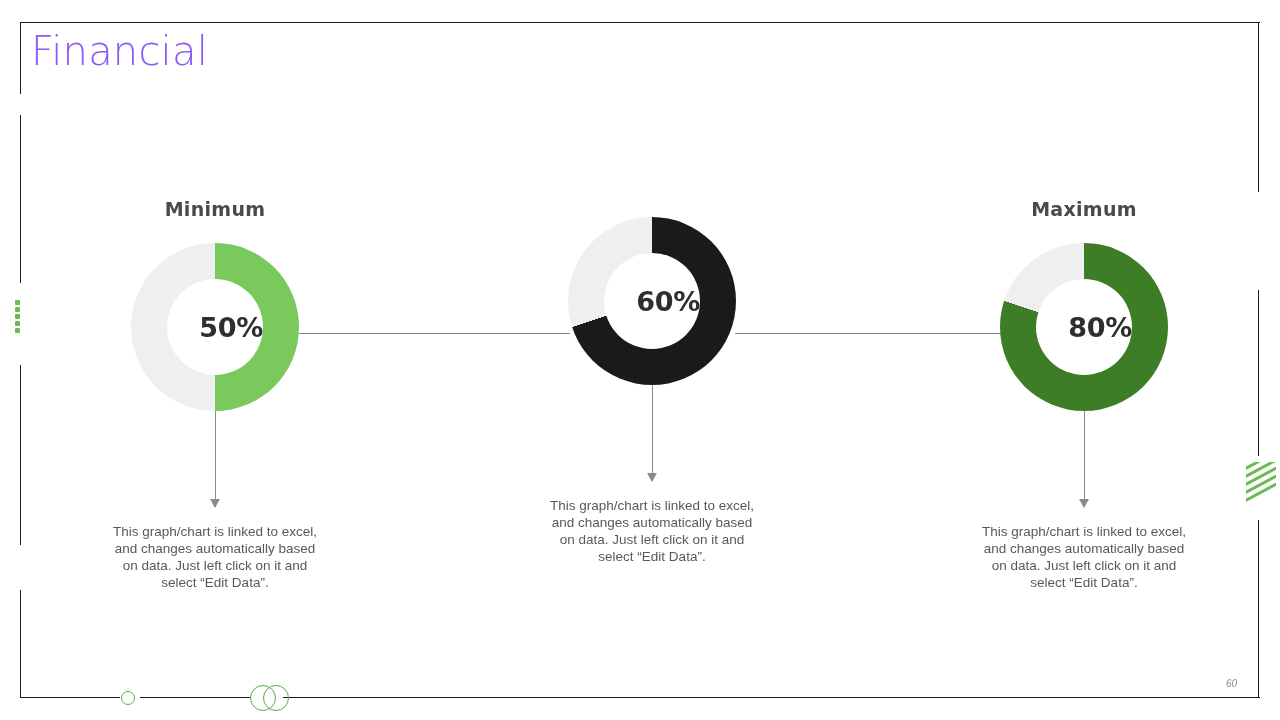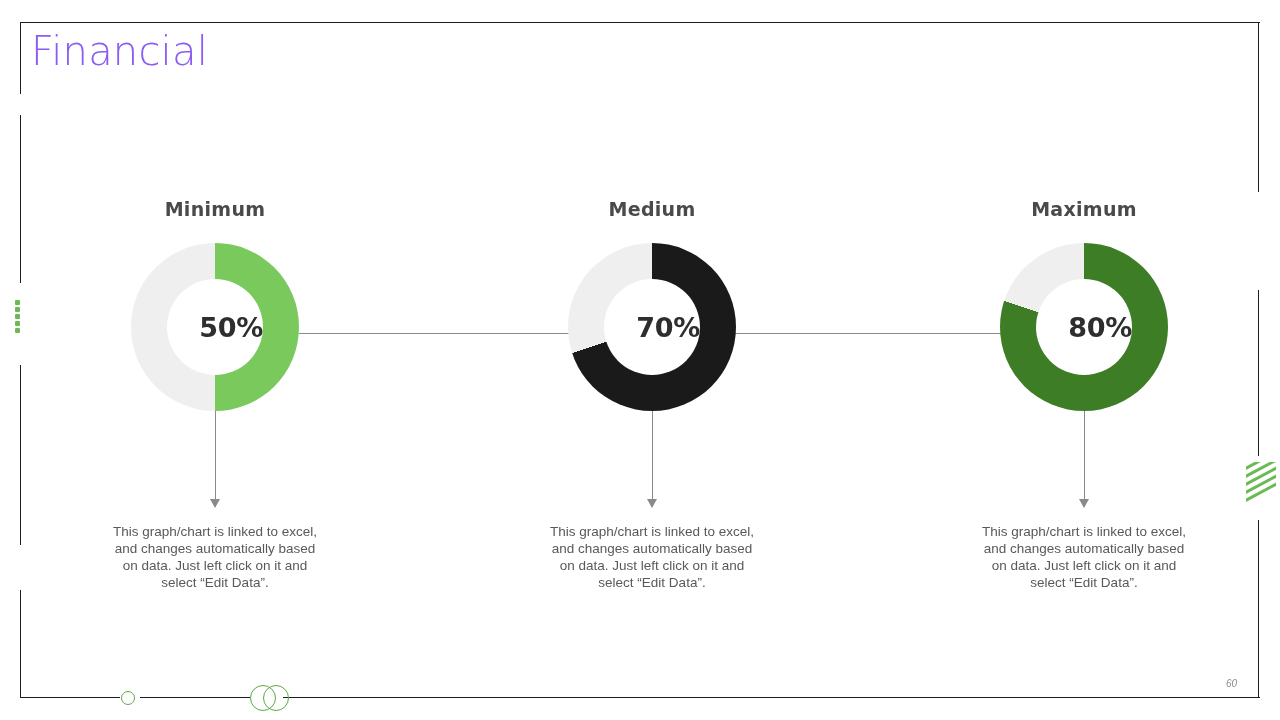--- a/index.html
+++ b/index.html
@@ -284,25 +284,24 @@
         <div class="donut" id="donut-0" style="background: conic-gradient(rgb(122, 201, 92) 0deg, rgb(122, 201, 92) 180deg, rgb(239, 239, 239) 180deg, rgb(239, 239, 239) 360deg);"></div>
         <div class="donut-hole">
           <span class="donut-value">50%</span>
         </div>
       </div>
       <div class="arrow"></div>
       <div class="caption">This graph/chart is linked to excel, and changes automatically based on data. Just left click on it and select “Edit Data”.</div>
     </div>
 
     <div class="col c2">
-      <div class="col-title">Medium</div>
       <div class="donut-wrap">
         <div class="donut" id="donut-1" style="background: conic-gradient(rgb(26, 26, 26) 0deg, rgb(26, 26, 26) 252deg, rgb(239, 239, 239) 252deg, rgb(239, 239, 239) 360deg);"></div>
         <div class="donut-hole">
-          <span class="donut-value">70%</span>
+          <span class="donut-value">60%</span>
         </div>
       </div>
       <div class="arrow"></div>
       <div class="caption">This graph/chart is linked to excel, and changes automatically based on data. Just left click on it and select “Edit Data”.</div>
     </div>
 
     <div class="col c3">
       <div class="col-title">Maximum</div>
       <div class="donut-wrap">
         <div class="donut" id="donut-2" style="background: conic-gradient(rgb(61, 125, 37) 0deg, rgb(61, 125, 37) 288deg, rgb(239, 239, 239) 288deg, rgb(239, 239, 239) 360deg);"></div>

